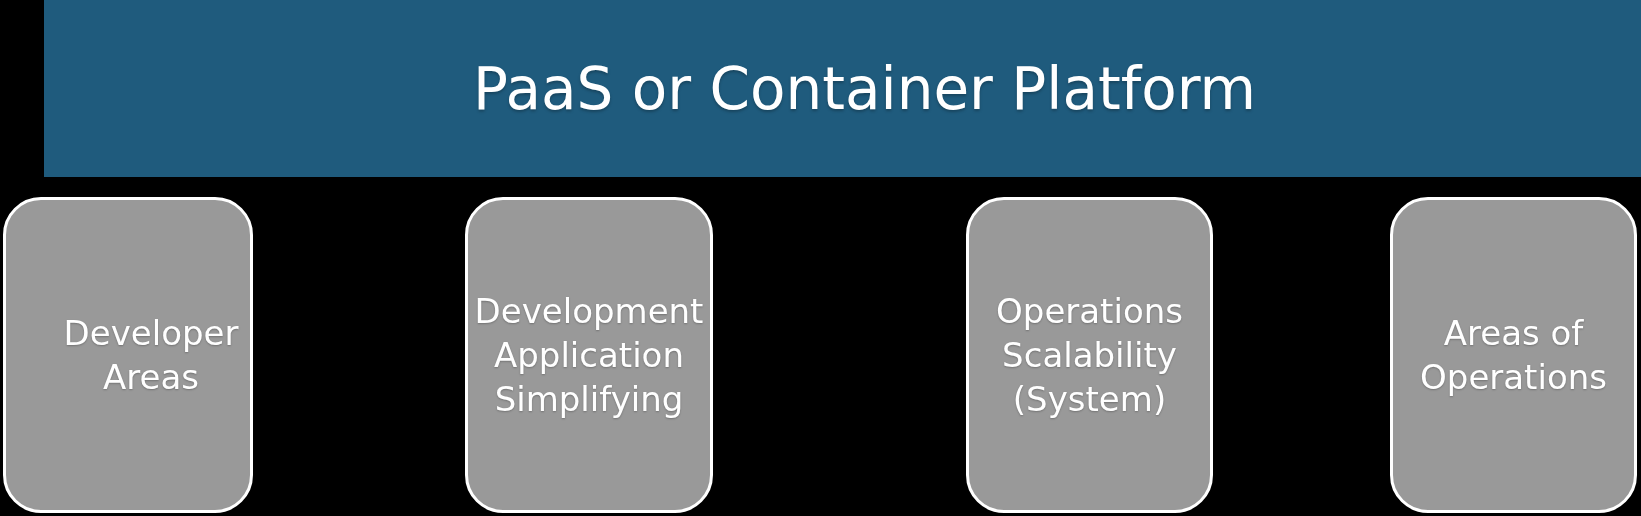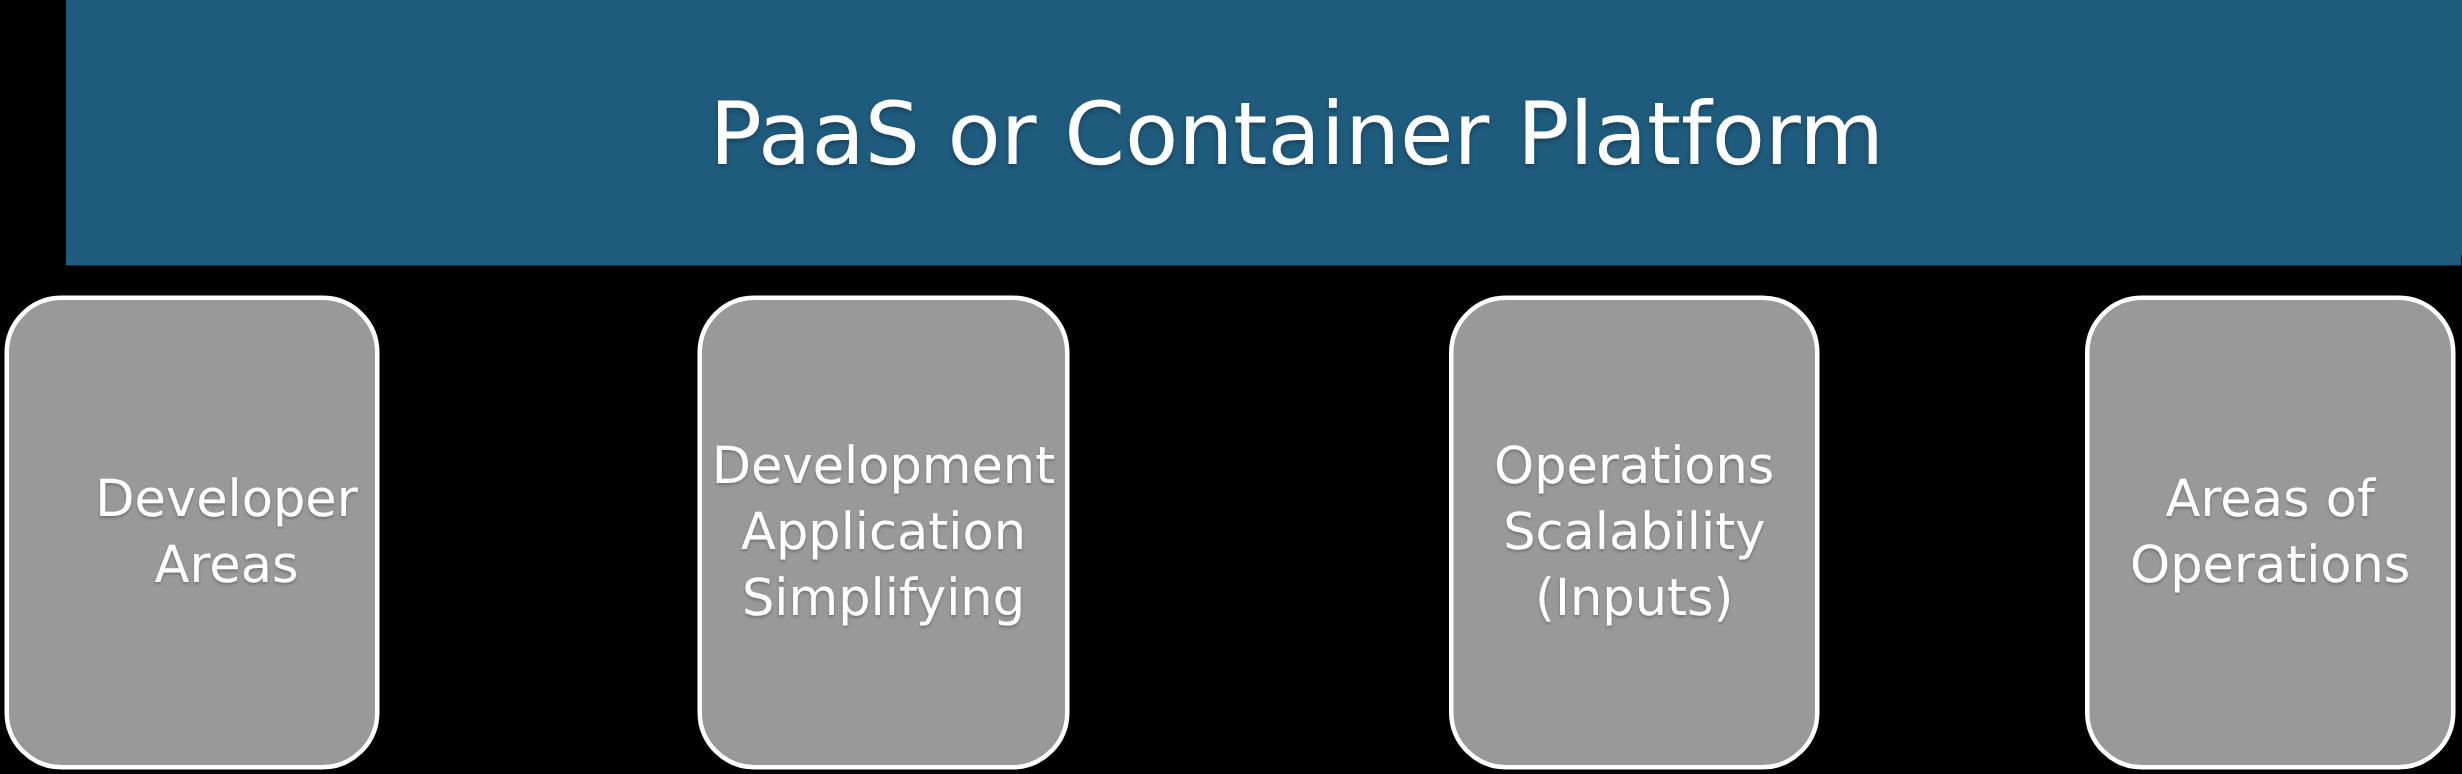--- a/index.html
+++ b/index.html
@@ -80,21 +80,21 @@
 
   <div class="node node-2">
     <div class="line">Development</div>
     <div class="line">Application</div>
     <div class="line">Simplifying</div>
   </div>
 
   <div class="node node-3">
     <div class="line">Operations</div>
     <div class="line">Scalability</div>
-    <div class="line">(Inputs)</div>
+    <div class="line">(System)</div>
   </div>
 
   <div class="node node-4">
     <div class="line">Areas of</div>
     <div class="line">Operations</div>
   </div>
 
 </div>
 
 </body></html>

